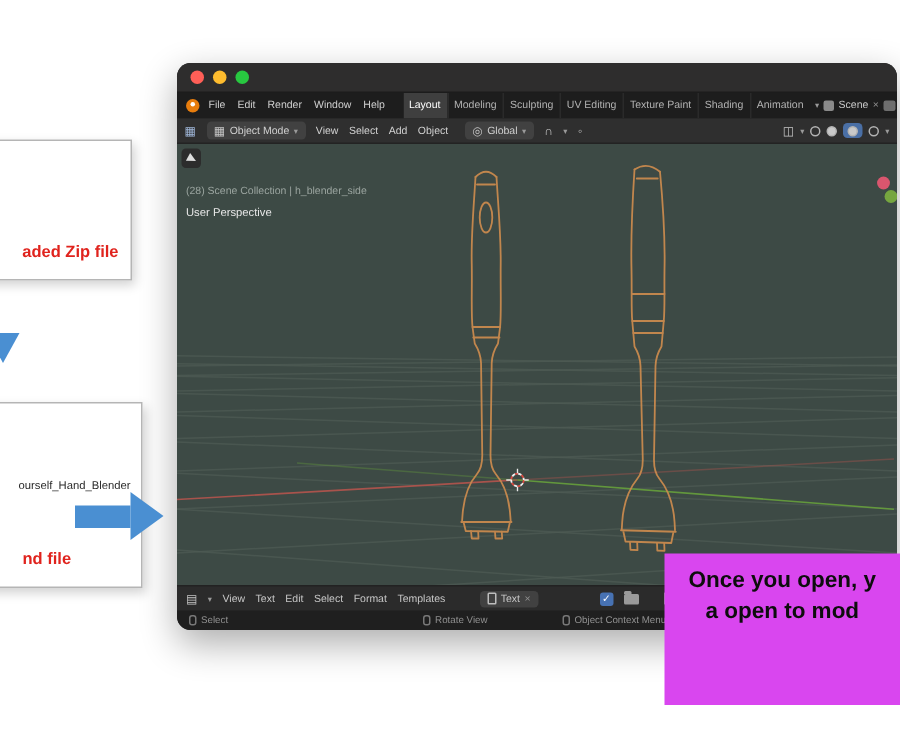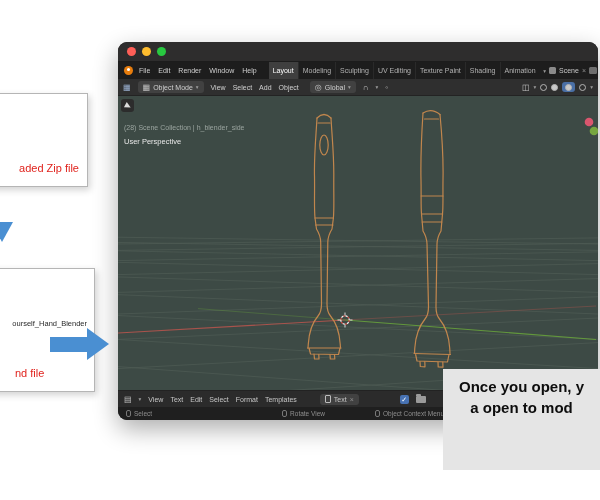--- a/index.html
+++ b/index.html
@@ -5,21 +5,21 @@
   * { margin:0; padding:0; box-sizing:border-box; }
   body { width:600px; height:500px; overflow:hidden; background:#fff;
          font-family:"Liberation Sans", sans-serif; }
   .stage { position:relative; width:600px; height:500px; overflow:hidden; background:#fff; }
 
   
   .card { position:absolute; background:#fff; border:1px solid #b5b5b5;
           box-shadow:2px 3px 7px rgba(0,0,0,.18); z-index:2; }
   .card1 { left:-62px; top:93px; width:150px; height:94px; }
   .card2 { left:-58px; top:268px; width:153px; height:124px; }
-  .card-red { position:absolute; color:#e0231d; font-weight:normal; font-size:11px; white-space:nowrap;text-align:center; }
+  .card-red { position:absolute; color:#e0231d; font-weight:bold; font-size:11px; white-space:nowrap;text-align:center; }
   .card1 .card-red { right:8px; bottom:12px; }
   .card2 .card-red { left:72px; bottom:12px; }
   .card-file { position:absolute; right:7px; top:14px; font-size:7.5px; color:#2a2a2a; white-space:nowrap;margin-top:36px; }
 
   .mini-arrow-down { position:absolute; left:-9px; top:222px; width:0; height:0; z-index:2;
      border-left:11px solid transparent; border-right:11px solid transparent;
      border-top:20px solid #4a8fd2; }
 
   .big-arrow { position:absolute; left:50px; top:328px; width:60px; height:34px; z-index:2; }
   .big-arrow .shaft { position:absolute; left:0; top:9px; width:37px; height:15px; background:#4a8fd2; }
@@ -93,21 +93,21 @@
               border-top:4.5px solid transparent; border-bottom:4.5px solid transparent; }
 
   .statusbar { position:absolute; left:0; right:0; bottom:0; height:13px; background:#1f1f1f;
                display:flex; align-items:center; font-size:6.5px; color:#8f8f8f; padding:0 8px; }
   .hint { display:flex; align-items:center; gap:3px; white-space:nowrap; }
   .mouse-ico { display:inline-block; width:5px; height:7px; border:1px solid #787878; border-radius:2px; }
   .h2 { margin-left:130px; } .h3 { margin-left:50px; }
 
   
   .callout { position:absolute; left:443px; top:369px; width:157px; height:101px;
-             background:#e5e5e5; z-index:6; text-align:center; padding-top:7px;
+             background:#d946ef; z-index:6; text-align:center; padding-top:7px;
              color:#0d0d0d; font-weight:bold; font-size:15px; line-height:21px; }
 </style>
 </head>
 <body>
 
 <div class="stage">
 
   <div class="card card1">
     <div class="card-red">aded Zip file</div>
   </div>

